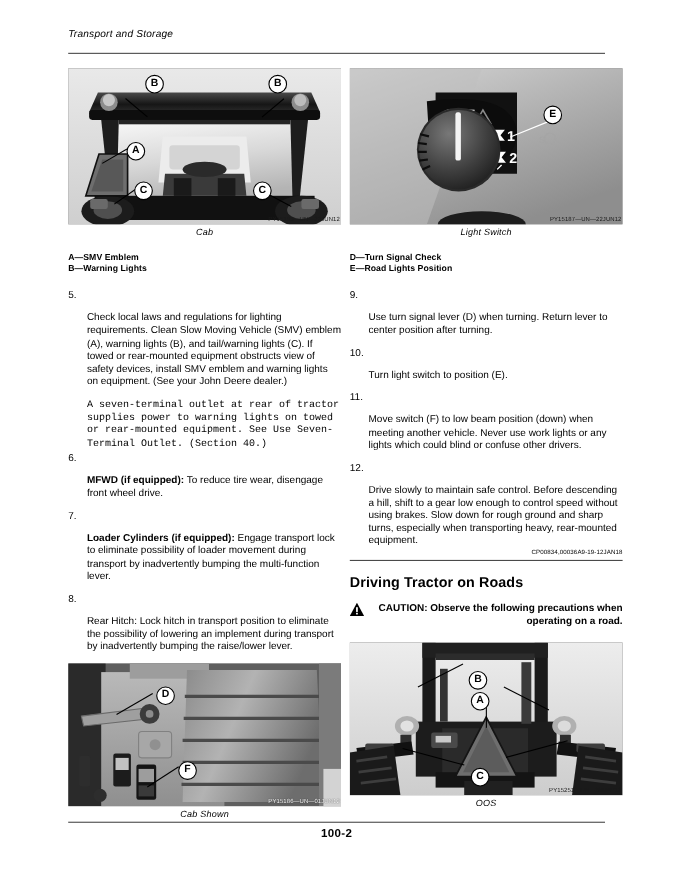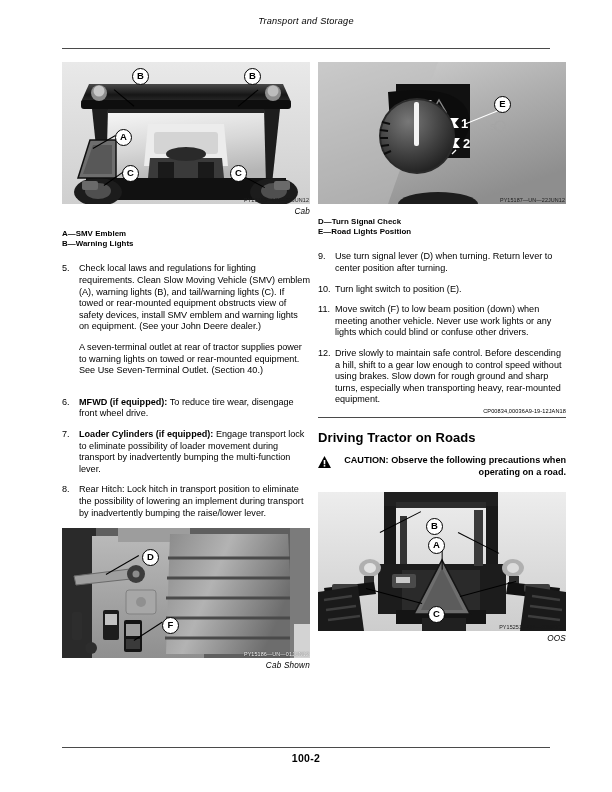--- a/index.html
+++ b/index.html
@@ -19,23 +19,23 @@
     position: absolute;
     left: 0; top: 0;
     width: 612px;
     height: 792px;
   }
 
   
   .header-title {
     position: absolute;
     left: 62px;
-    top: 16px;
+    top: 26px;
     width: 488px;
-    text-align: center;
+    text-align: left;
     font-size: 9.2px;
     font-style: italic;
     letter-spacing: 0.2px;
   }
   .rule {
     position: absolute;
     background: #6f6f6f;
     height: 1px;
   }
   .header-rule {
@@ -81,21 +81,21 @@
     right: 1px;
     bottom: 1px;
     font-size: 5.4px;
     color: #ffffff;
     letter-spacing: 0.1px;
     white-space: nowrap;
     text-shadow: 0 0 1px rgba(0,0,0,.9);
   }
   .credit.dark { color: #1a1a1a; text-shadow: none; }
   .fig-caption {
-    text-align: right;
+    text-align: center;
     font-size: 8.2px;
     font-style: italic;
     margin-top: 3px;
     letter-spacing: 0.2px;
   }
 
   
   .callout {
     position: absolute;
     width: 15px;
@@ -131,27 +131,28 @@
   .item {
     display: flex;
     font-size: 9.1px;
     line-height: 11.6px;
     margin-bottom: 9px;
   }
   .item .num {
     width: 17px;
     flex: 0 0 17px;
   }
-  .item .txt { flex: 1 1 auto; }
+  .item .txt { flex: 1 1 auto; margin-top: 20px; }
   .item .txt b { font-weight: bold; text-align: center; }
   .para-indent {
     font-size: 9.1px;
     line-height: 11.6px;
     margin-left: 17px;
-    margin-bottom: 20px;
+    margin-bottom: 3px;
+    font-family: Liberation Mono, monospace;
   }
 
   .refcode {
     text-align: right;
     font-size: 5.6px;
     letter-spacing: 0.1px;
     margin-top: 2px;
   }
   .sect-rule {
     height: 1px;
@@ -402,20 +403,21 @@
           <rect x="96" y="40" width="5" height="44" rx="2" fill="#f4f4f4"></rect>
 
           <ellipse cx="120" cy="142" rx="40" ry="12" fill="#1d1d1d"></ellipse>
         </svg>
 
         <div class="leader white" style="left:146px; top:62px; width:36px; transform:rotate(-22deg);"></div>
         <div class="callout" style="left:176px; top:34px;">E</div>
 
         <div class="credit dark">PY15187—UN—22JUN12</div>
       </div>
+      <div class="fig-caption">Light Switch</div>
     </div>
 
     <div class="legend" style="margin-top:13px;">
       <div>D—Turn Signal Check</div>
       <div>E—Road Lights Position</div>
     </div>
 
     <div style="margin-top:14px;">
       <div class="item">
         <div class="num">9.</div>

